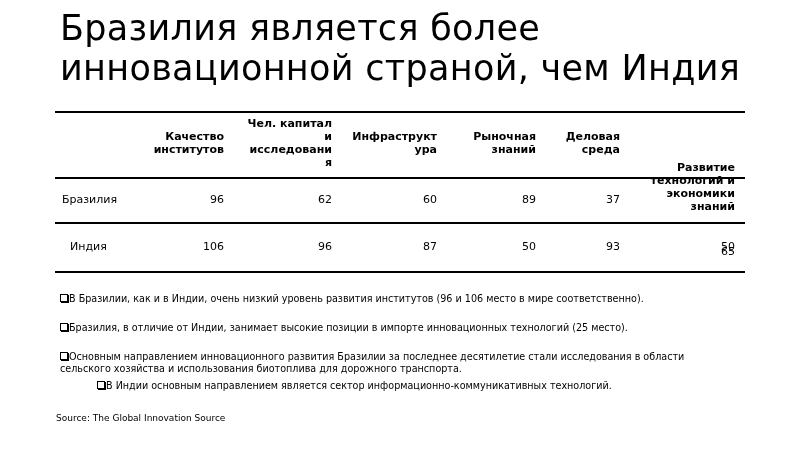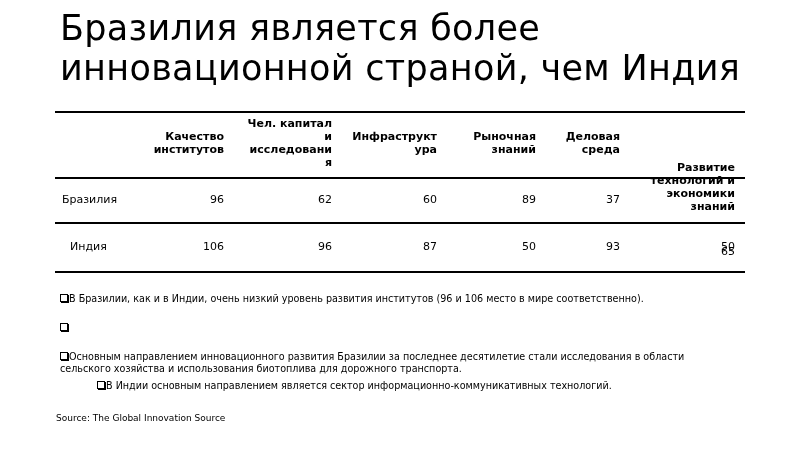--- a/index.html
+++ b/index.html
@@ -63,21 +63,21 @@
     <div class="cell val" style="left:530px; top:240px; width:90px;">93</div>
     <div class="cell val" style="left:625px; top:240px; width:110px;">50</div>
   </div>
 </div>
 
 <div class="bullets">
   <div class="bullet" style="top:1px;">
     <span class="box"></span><span class="txt">В Бразилии, как и в Индии, очень низкий уровень развития институтов (96 и 106 место в мире соответственно).</span>
   </div>
   <div class="bullet" style="top:30px;">
-    <span class="box"></span>
+    <span class="box"></span><span class="txt">Бразилия, в отличие от Индии, занимает высокие позиции в импорте инновационных технологий (25 место).</span>
   </div>
   <div class="bullet" style="top:59px; width:640px; padding-left:0;">
     <span class="box"></span><span class="txt">Основным направлением инновационного развития Бразилии за последнее десятилетие стали исследования в области сельского хозяйства и использования биотоплива для дорожного транспорта.</span>
   </div>
   <div class="bullet" style="top:88px;margin-left:37px;">
     <span class="box"></span><span class="txt">В Индии основным направлением является сектор информационно-коммуникативных технологий.</span>
   </div>
 </div>
 
 <div class="source">Source: The Global Innovation Source</div>

